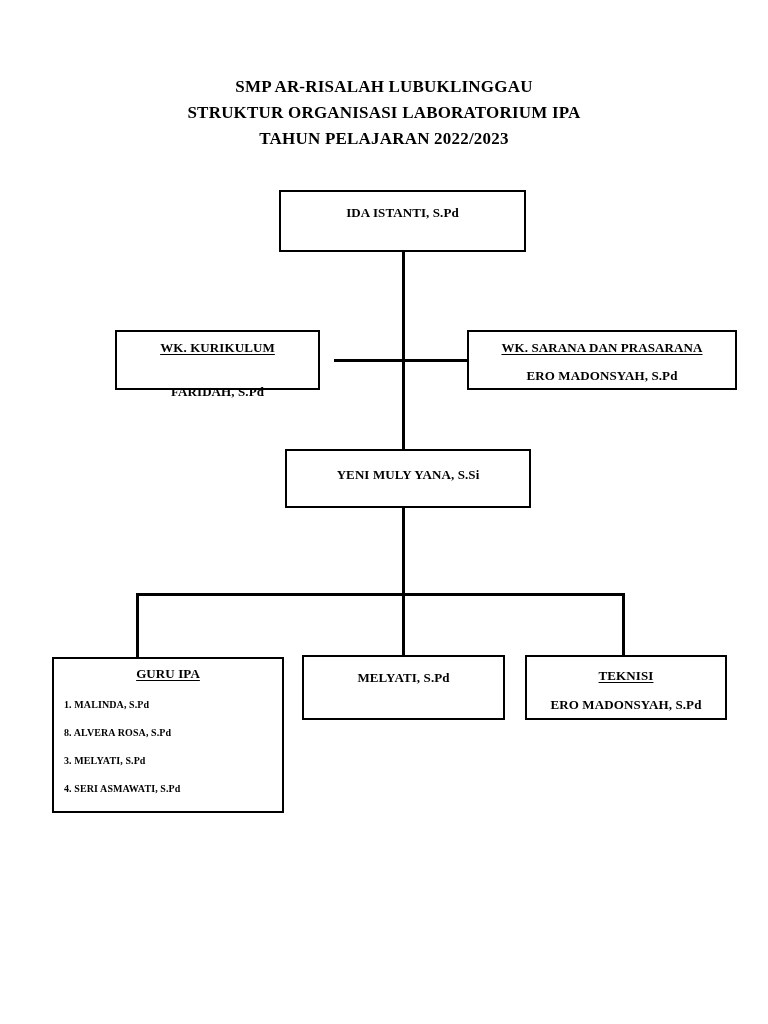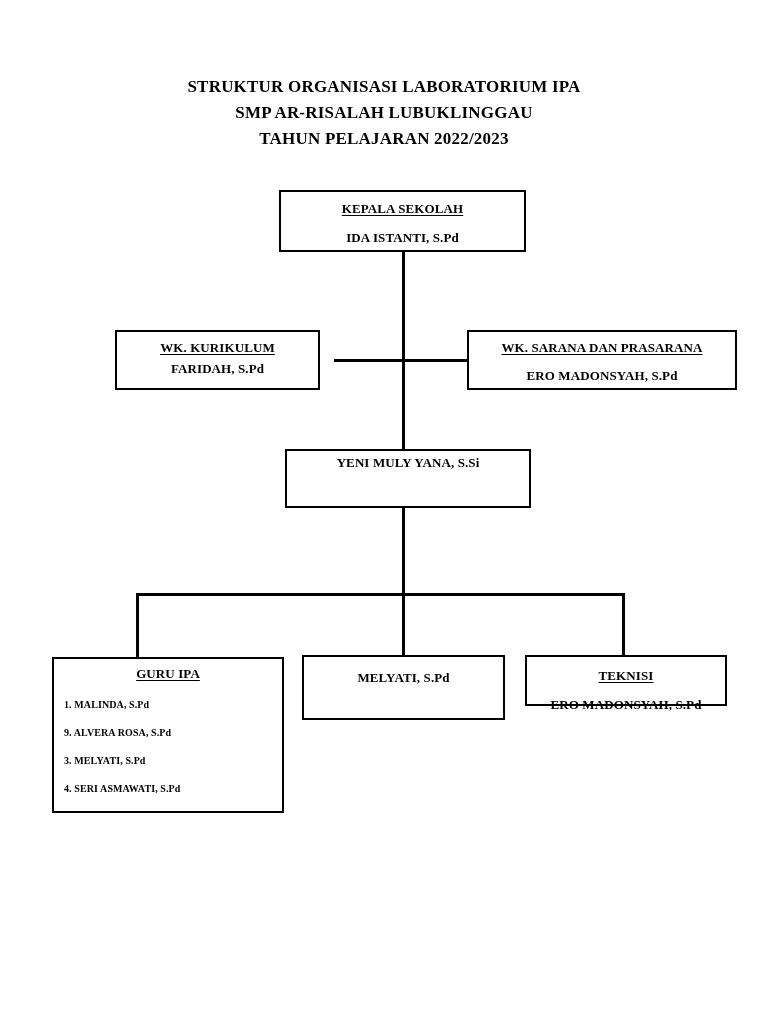--- a/index.html
+++ b/index.html
@@ -66,33 +66,33 @@
   #box-kepala-sekolah {
     left: 279px; top: 190px; width: 247px; height: 62px;
   }
   #box-kepala-sekolah .node-title { margin-top: 9px; }
   #box-kepala-sekolah .node-name  { margin-top: 13px; }
 
   #box-wk-kurikulum {
     left: 115px; top: 330px; width: 205px; height: 60px;
   }
   #box-wk-kurikulum .node-title { margin-top: 8px; }
-  #box-wk-kurikulum .node-name  { margin-top: 5px; }
+  #box-wk-kurikulum .node-name  { margin-top: 28px; }
 
   #box-wk-sarana {
     left: 467px; top: 330px; width: 270px; height: 60px;
   }
   #box-wk-sarana .node-title { margin-top: 8px; }
   #box-wk-sarana .node-name  { margin-top: 12px; }
 
   #box-koordinator {
     left: 285px; top: 449px; width: 246px; height: 59px;
   }
   #box-koordinator .node-title { margin-top: 7px; }
-  #box-koordinator .node-name  { margin-top: 4px; }
+  #box-koordinator .node-name  { margin-top: 16px; }
 
   #box-guru-ipa {
     left: 52px; top: 657px; width: 232px; height: 156px;
   }
   #box-guru-ipa .node-title { margin-top: 7px; }
   #box-guru-ipa .member-list {
     list-style: none;
     margin: 9px 0 0 0;
     padding: 0 0 0 10px;
   }
@@ -105,21 +105,21 @@
     text-align: left;
   }
 
   #box-laboran {
     left: 302px; top: 655px; width: 203px; height: 65px;
   }
   #box-laboran .node-title { margin-top: 11px; }
   #box-laboran .node-name  { margin-top: 13px; }
 
   #box-teknisi {
-    left: 525px; top: 655px; width: 202px; height: 51px;
+    left: 525px; top: 655px; width: 202px; height: 65px;
   }
   #box-teknisi .node-title { margin-top: 11px; }
   #box-teknisi .node-name  { margin-top: 13px; }
 
   
   .connector {
     position: absolute;
     background: #000000;
     z-index: 1;
   }
@@ -136,35 +136,34 @@
   #conn-bottom-bar     { left: 136px; top: 593px; width: 489px; }
   
   #conn-drop-guru      { left: 136px; top: 593px; height: 66px; }
   #conn-drop-laboran   { left: 402px; top: 593px; height: 64px; }
   #conn-drop-teknisi   { left: 622px; top: 593px; height: 64px; }
 </style>
 </head>
 <body>
 
 <div id="title-block">
+  <div class="title-line">SMP AR-RISALAH LUBUKLINGGAU</div>
   <div class="title-line">STRUKTUR ORGANISASI LABORATORIUM IPA</div>
-  <div class="title-line">SMP AR-RISALAH LUBUKLINGGAU</div>
   <div class="title-line">TAHUN PELAJARAN 2022/2023</div>
 </div>
 
 <div class="connector v-line" id="conn-trunk-top"></div>
 <div class="connector h-line" id="conn-wk-bar"></div>
 <div class="connector v-line" id="conn-trunk-bottom"></div>
 <div class="connector h-line" id="conn-bottom-bar"></div>
 <div class="connector v-line" id="conn-drop-guru"></div>
 <div class="connector v-line" id="conn-drop-laboran"></div>
 <div class="connector v-line" id="conn-drop-teknisi"></div>
 
 <div class="node" id="box-kepala-sekolah">
-  <div class="node-title"><span class="u">KEPALA SEKOLAH </span></div>
   <div class="node-name">IDA ISTANTI, S.Pd</div>
 </div>
 
 <div class="node" id="box-wk-kurikulum">
   <div class="node-title"><span class="u">WK. KURIKULUM</span></div>
   <div class="node-name">FARIDAH, S.Pd</div>
 </div>
 
 <div class="node" id="box-wk-sarana">
   <div class="node-title"><span class="u">WK. SARANA DAN PRASARANA</span></div>
@@ -172,21 +171,21 @@
 </div>
 
 <div class="node" id="box-koordinator">
   <div class="node-name">YENI MULY YANA, S.Si</div>
 </div>
 
 <div class="node" id="box-guru-ipa">
   <div class="node-title"><span class="u">GURU IPA</span></div>
   <ul class="member-list">
     <li>1. MALINDA, S.Pd</li>
-    <li>9. ALVERA ROSA, S.Pd</li>
+    <li>8. ALVERA ROSA, S.Pd</li>
     <li>3. MELYATI, S.Pd</li>
     <li>4. SERI ASMAWATI, S.Pd</li>
   </ul>
 </div>
 
 <div class="node" id="box-laboran">
   <div class="node-name">MELYATI, S.Pd</div>
 </div>
 
 <div class="node" id="box-teknisi">

